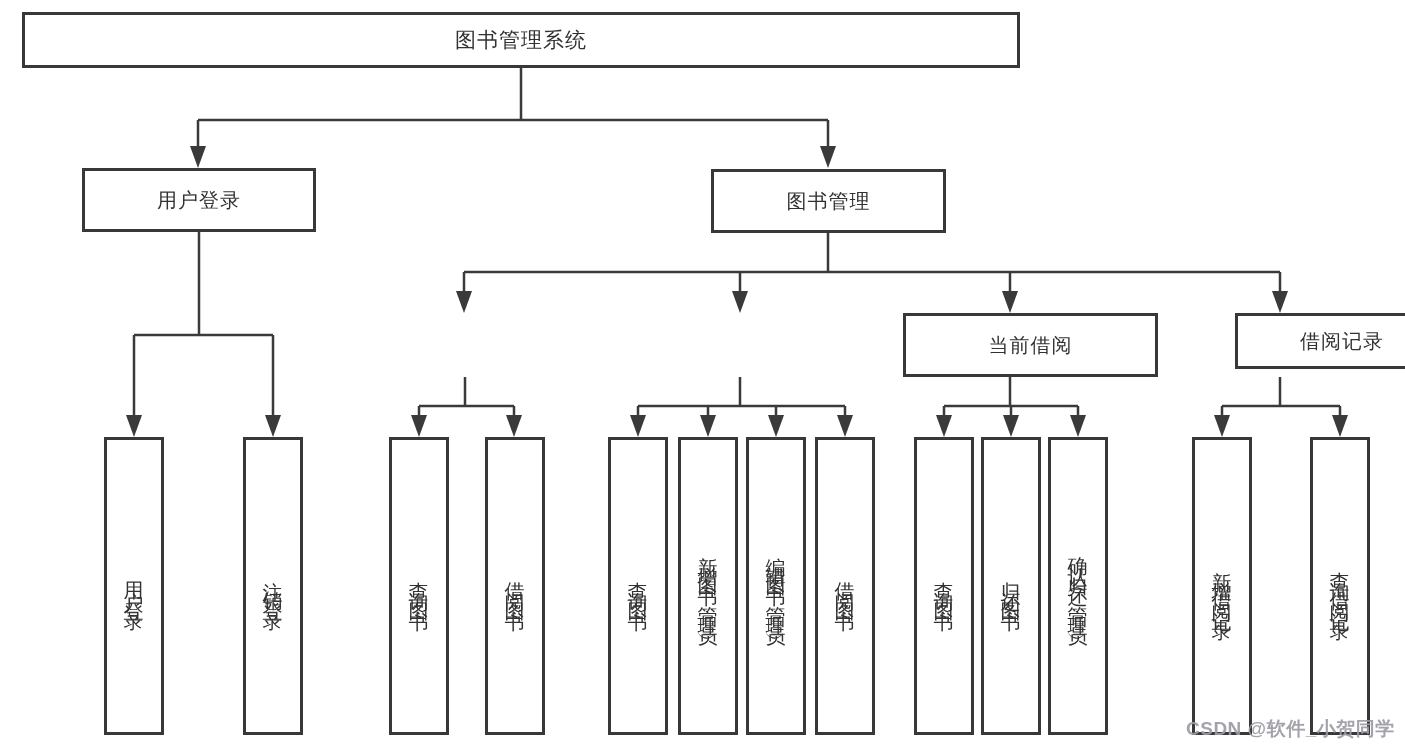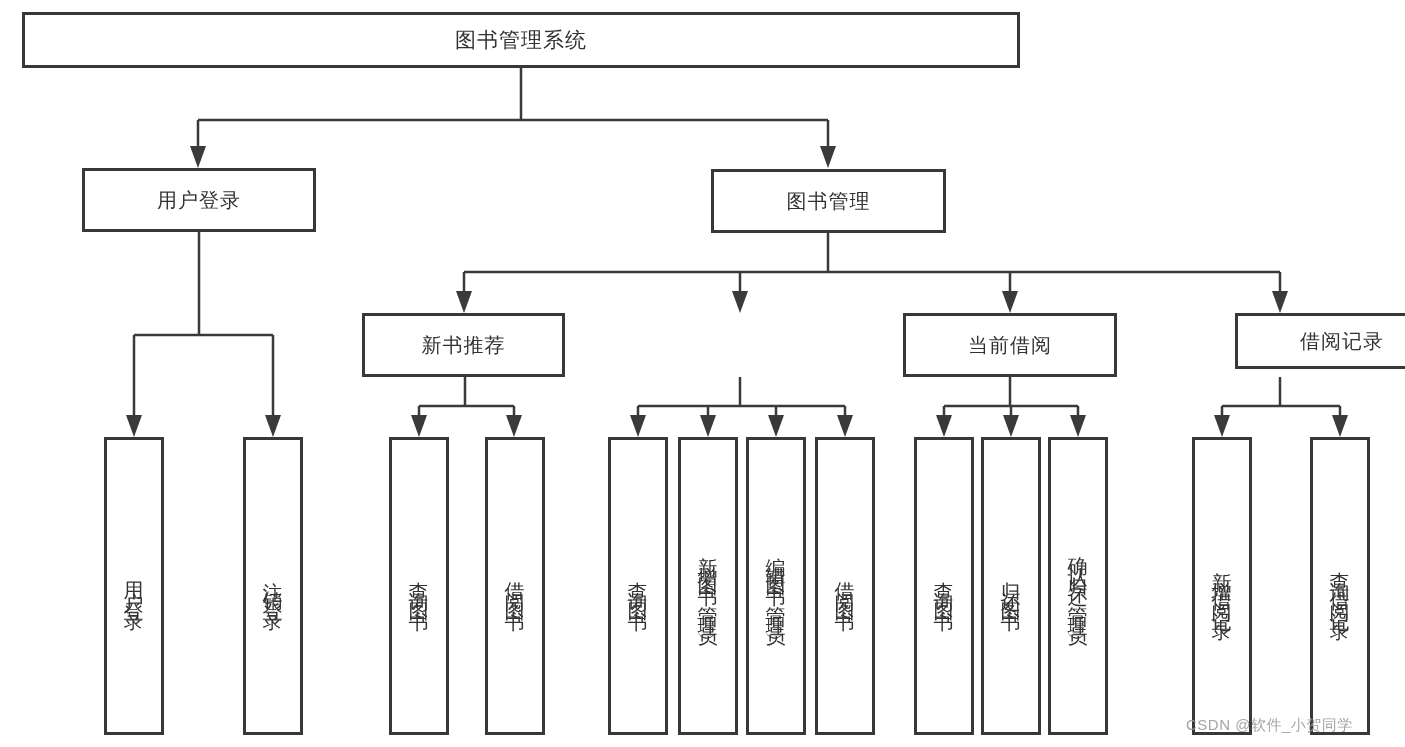--- a/index.html
+++ b/index.html
@@ -45,24 +45,25 @@
     writing-mode: vertical-rl;
     text-orientation: mixed;
     font-size: 20px;
     letter-spacing: 10px;
     line-height: 1;
   }
   .watermark {
     position: absolute;
     left: 1186px;
     top: 716px;
-    font-size: 15px;
+    font-size: 19px;
     color: rgba(155, 155, 164, 0.92);
     white-space: nowrap;
     letter-spacing: 0.5px;
+    font-weight: bold;
   }
 </style>
 </head>
 <body>
 
 <div class="canvas">
 
   <svg class="connectors" viewBox="0 0 1405 747" xmlns="http://www.w3.org/2000/svg">
     <g>
       <path d="M521,68 V120 M198,120 H828 M198,120 V152 M828,120 V152"></path>
@@ -110,24 +111,21 @@
     <span class="node-label">图书管理系统</span>
   </div>
 
   <div class="node node--h" style="left:82px; top:168px; width:234px; height:64px;">
     <span class="node-label">用户登录</span>
   </div>
   <div class="node node--h" style="left:711px; top:169px; width:235px; height:64px;justify-content:center;">
     <span class="node-label">图书管理</span>
   </div>
 
-  <div class="node node--h" style="left:362px; top:313px; width:203px; height:64px;">
-    <span class="node-label">新书推荐</span>
-  </div>
-  <div class="node node--h" style="left:903px; top:313px; width:214px; height:64px;">
+  <div class="node node--h" style="left:903px; top:313px; width:255px; height:64px;">
     <span class="node-label">当前借阅</span>
   </div>
   <div class="node node--h" style="left:1235px; top:313px; width:214px; height:56px;">
     <span class="node-label">借阅记录</span>
   </div>
 
   <div class="node node--v" style="left:104px; top:437px; width:60px; height:298px;">
     <span class="node-label">用户登录</span>
   </div>
   <div class="node node--v" style="left:243px; top:437px; width:60px; height:298px;">

